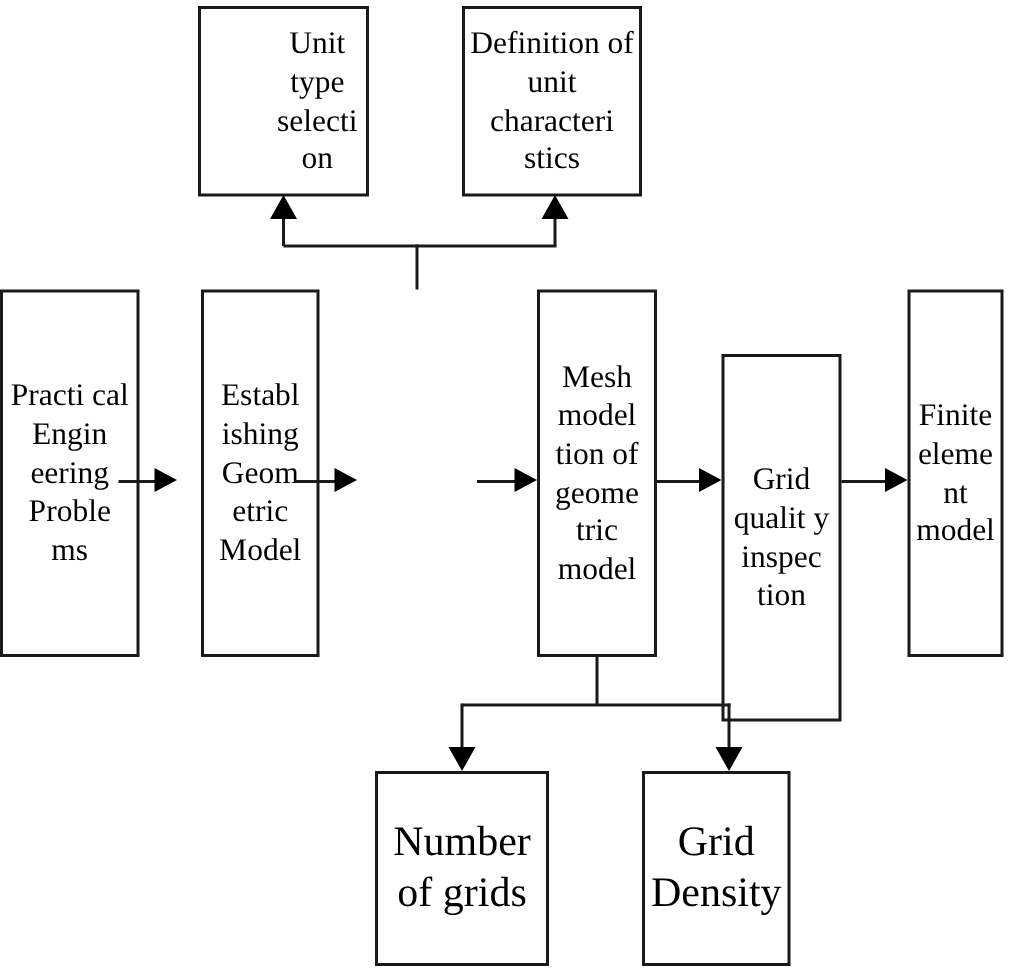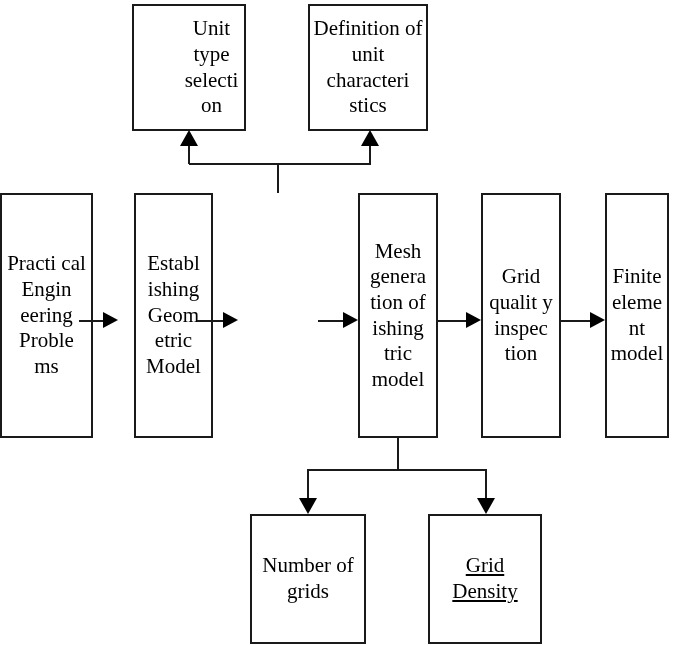--- a/index.html
+++ b/index.html
@@ -32,32 +32,32 @@
     display: block;
     width: 100%;
     word-break: break-word;
   }
   
   .mid { top: 193px; height: 245px; font-size: 21px; }
   .m1 { left: 0px;   width: 93px; }
   .m2 { left: 118px; width: 79px; margin-left: 16px; }
   .m3 { left: 238px; width: 80px; }
   .m4 { left: 358px; width: 80px; }
-  .m5 { left: 481px; width: 80px; }
+  .m5 { left: 481px; width: 80px; margin-top: 43px; }
   .m6 { left: 605px; width: 64px; }
 
   
   .top { top: 4px; height: 127px; font-size: 21px; }
   .t1 { left: 132px; width: 114px; padding-left: 48px; }
   .t2 { left: 308px; width: 120px; }
 
   
-  .bot { top: 514px; height: 130px; font-size: 21px; }
+  .bot { top: 514px; height: 130px; font-size: 28px; }
   .b1 { left: 250px; width: 116px; }
-  .b2 { left: 428px; width: 114px; text-decoration: underline; }
+  .b2 { left: 428px; width: 99px; }
 
   
   .hline {
     position: absolute;
     height: 0;
     border-top: 2px solid #1a1a1a;
   }
   .vline {
     position: absolute;
     width: 0;
@@ -107,21 +107,21 @@
   <div class="vline" style="left:369px; top:145px; height:19px;"></div>
   <div class="arrow-u" style="left:361px; top:130px;"></div>
 
   <div class="node mid m1">
     <span>Practi cal Engin eering Proble ms</span>
   </div>
   <div class="node mid m2">
     <span>Establ ishing Geom etric Model</span>
   </div>
   <div class="node mid m4">
-    <span>Mesh genera tion of ishing tric model</span>
+    <span>Mesh model tion of geome tric model</span>
   </div>
   <div class="node mid m5">
     <span>Grid qualit y inspec tion</span>
   </div>
   <div class="node mid m6">
     <span>Finite eleme nt model</span>
   </div>
 
   <div class="hline" style="left:79px; top:320px; width:26px;"></div>
   <div class="arrow-r" style="left:103px; top:312px;"></div>

